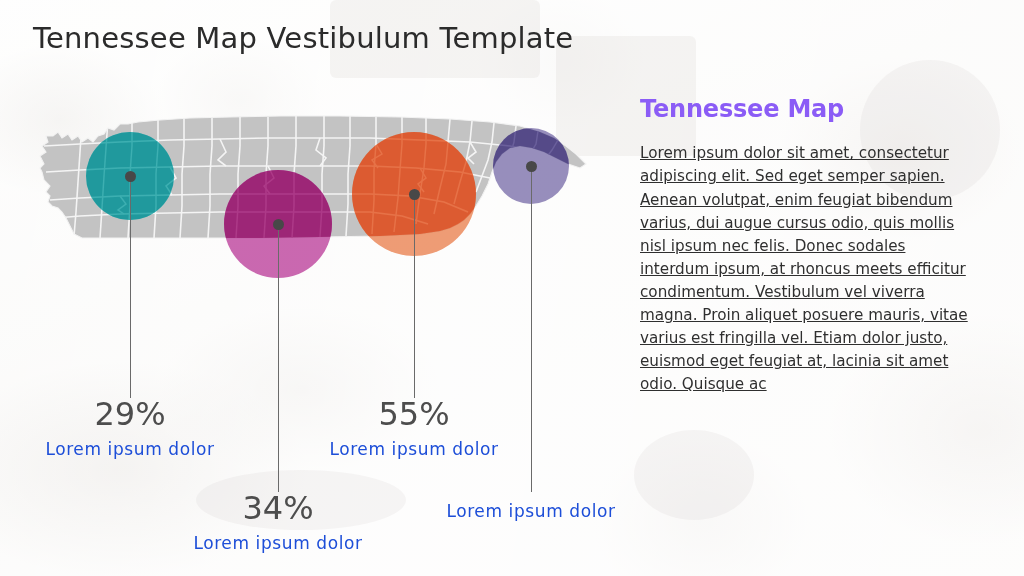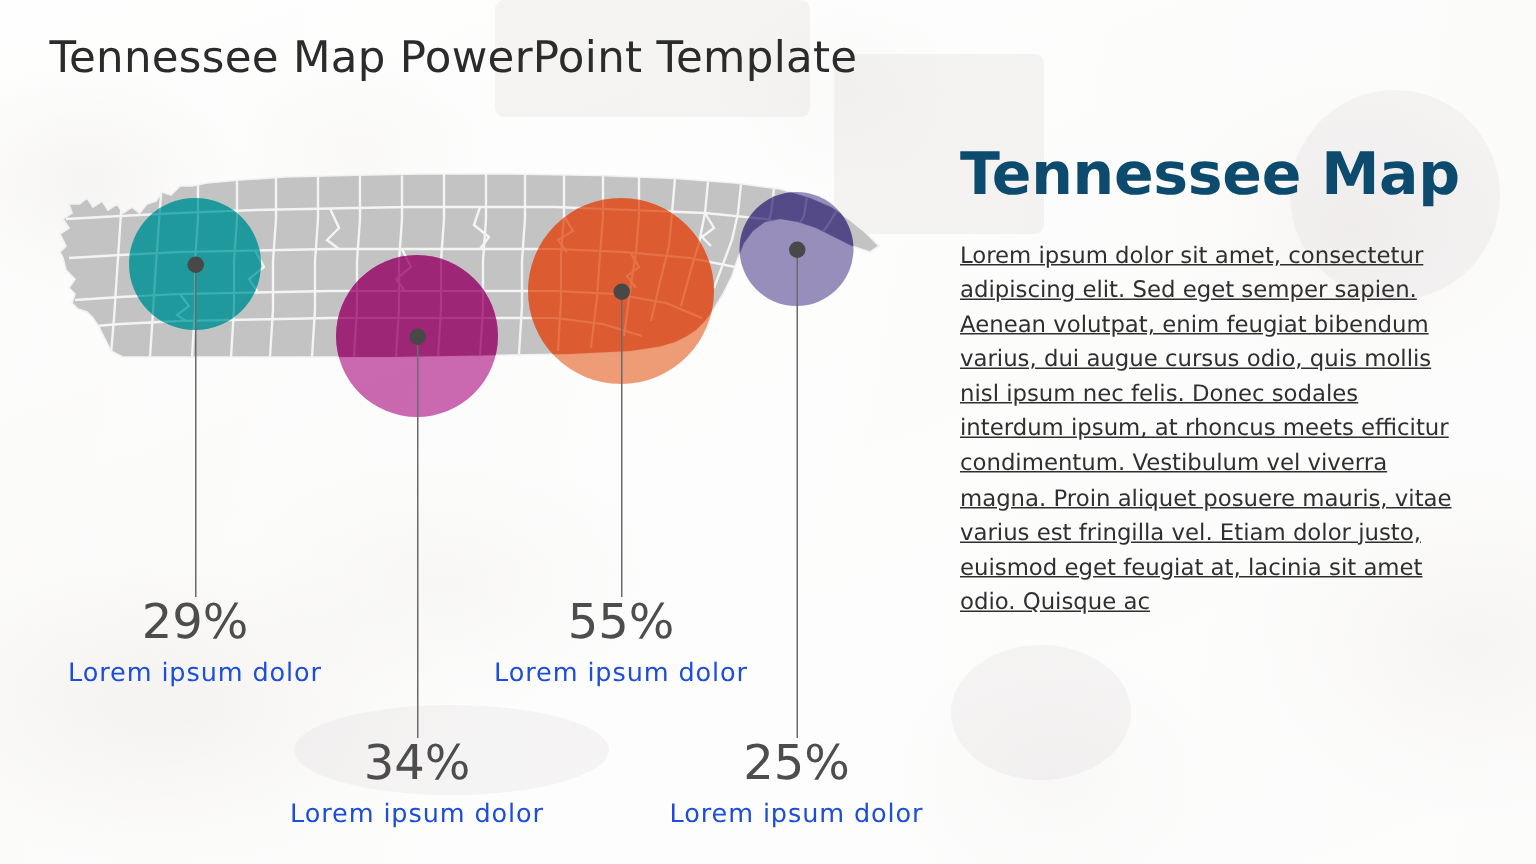--- a/index.html
+++ b/index.html
@@ -72,23 +72,23 @@
   
   #panel {
     position: absolute;
     left: 640px;
     top: 96px;
     width: 336px;
     z-index: 40;
   }
   #panel-heading {
     font-family: "DejaVu Sans", sans-serif;
-    font-size: 39px;
+    font-size: 24px;
     font-weight: 700;
-    color: #0c4a6e;
+    color: #8b5cf6;
     letter-spacing: -0.2px;
     margin: 0 0 20px 0;
     line-height: 1.1;
   }
   #panel-body {
     font-family: "DejaVu Sans", sans-serif;
     font-size: 15.2px;
     font-weight: 400;
     color: #2f2f2f;
     line-height: 1.52;
@@ -160,21 +160,21 @@
 
 <div id="slide">
 
   <div id="bg-photo"></div>
   <div class="bg-shape" style="left:330px; top:0px; width:210px; height:78px;"></div>
   <div class="bg-shape" style="left:556px; top:36px; width:140px; height:120px;"></div>
   <div class="bg-soft" style="left:634px; top:430px; width:120px; height:90px;"></div>
   <div class="bg-soft" style="left:196px; top:470px; width:210px; height:60px;"></div>
   <div class="bg-soft" style="left:860px; top:60px; width:140px; height:140px;"></div>
 
-  <div id="slide-title">Tennessee Map PowerPoint Template</div>
+  <div id="slide-title">Tennessee Map Vestibulum Template</div>
 
   <div id="map-wrap">
     <svg id="map-svg" viewBox="0 0 580 180" preserveAspectRatio="none">
       <defs>
 
         <clipPath id="clip-state">
           <path d="M22,60 L20,56 L24,52 L20,44 L26,40 L22,34 L28,30 L26,24
                    L33,24 L38,20 L42,26 L48,22 L52,28 L58,24 L62,30 L68,26
                    L73,30 L78,24 L84,22 L88,16 L94,18 L100,12 L108,12
                    L118,10 L140,8 L170,6 L210,5 L260,4 L320,4 L380,5
@@ -303,21 +303,20 @@
       <div class="leader-line" style="left: 414px; top: 194px; height: 204px;"></div>
       <div class="marker-dot" style="left: 408.5px; top: 188.5px; width: 11px; height: 11px;"></div>
       <div class="stat-block" style="left: 304px; top: 398px; width: 220px;">
         <div class="stat-value">55%</div>
         <div class="stat-caption">Lorem ipsum dolor</div>
       </div>
       <div class="marker-circle" style="left: 493px; top: 128px; width: 76px; height: 76px; background: rgb(138, 127, 181); opacity: 0.88;"></div>
       <div class="leader-line" style="left: 531px; top: 166px; height: 326px;"></div>
       <div class="marker-dot" style="left: 525.5px; top: 160.5px; width: 11px; height: 11px;"></div>
       <div class="stat-block" style="left: 421px; top: 492px; width: 220px;">
-        <div class="stat-value">25%</div>
         <div class="stat-caption">Lorem ipsum dolor</div>
       </div>
     </div>
 
   <div id="panel">
     <h2 id="panel-heading">Tennessee Map</h2>
     <p id="panel-body">Lorem ipsum dolor sit amet, consectetur adipiscing elit. Sed eget semper sapien. Aenean volutpat, enim feugiat bibendum varius, dui augue cursus odio, quis mollis nisl ipsum nec felis. Donec sodales interdum ipsum, at rhoncus meets efficitur condimentum. Vestibulum vel viverra magna. Proin aliquet posuere mauris, vitae varius est fringilla vel. Etiam dolor justo, euismod eget feugiat at, lacinia sit amet odio. Quisque ac</p>
   </div>
 
 </div>

